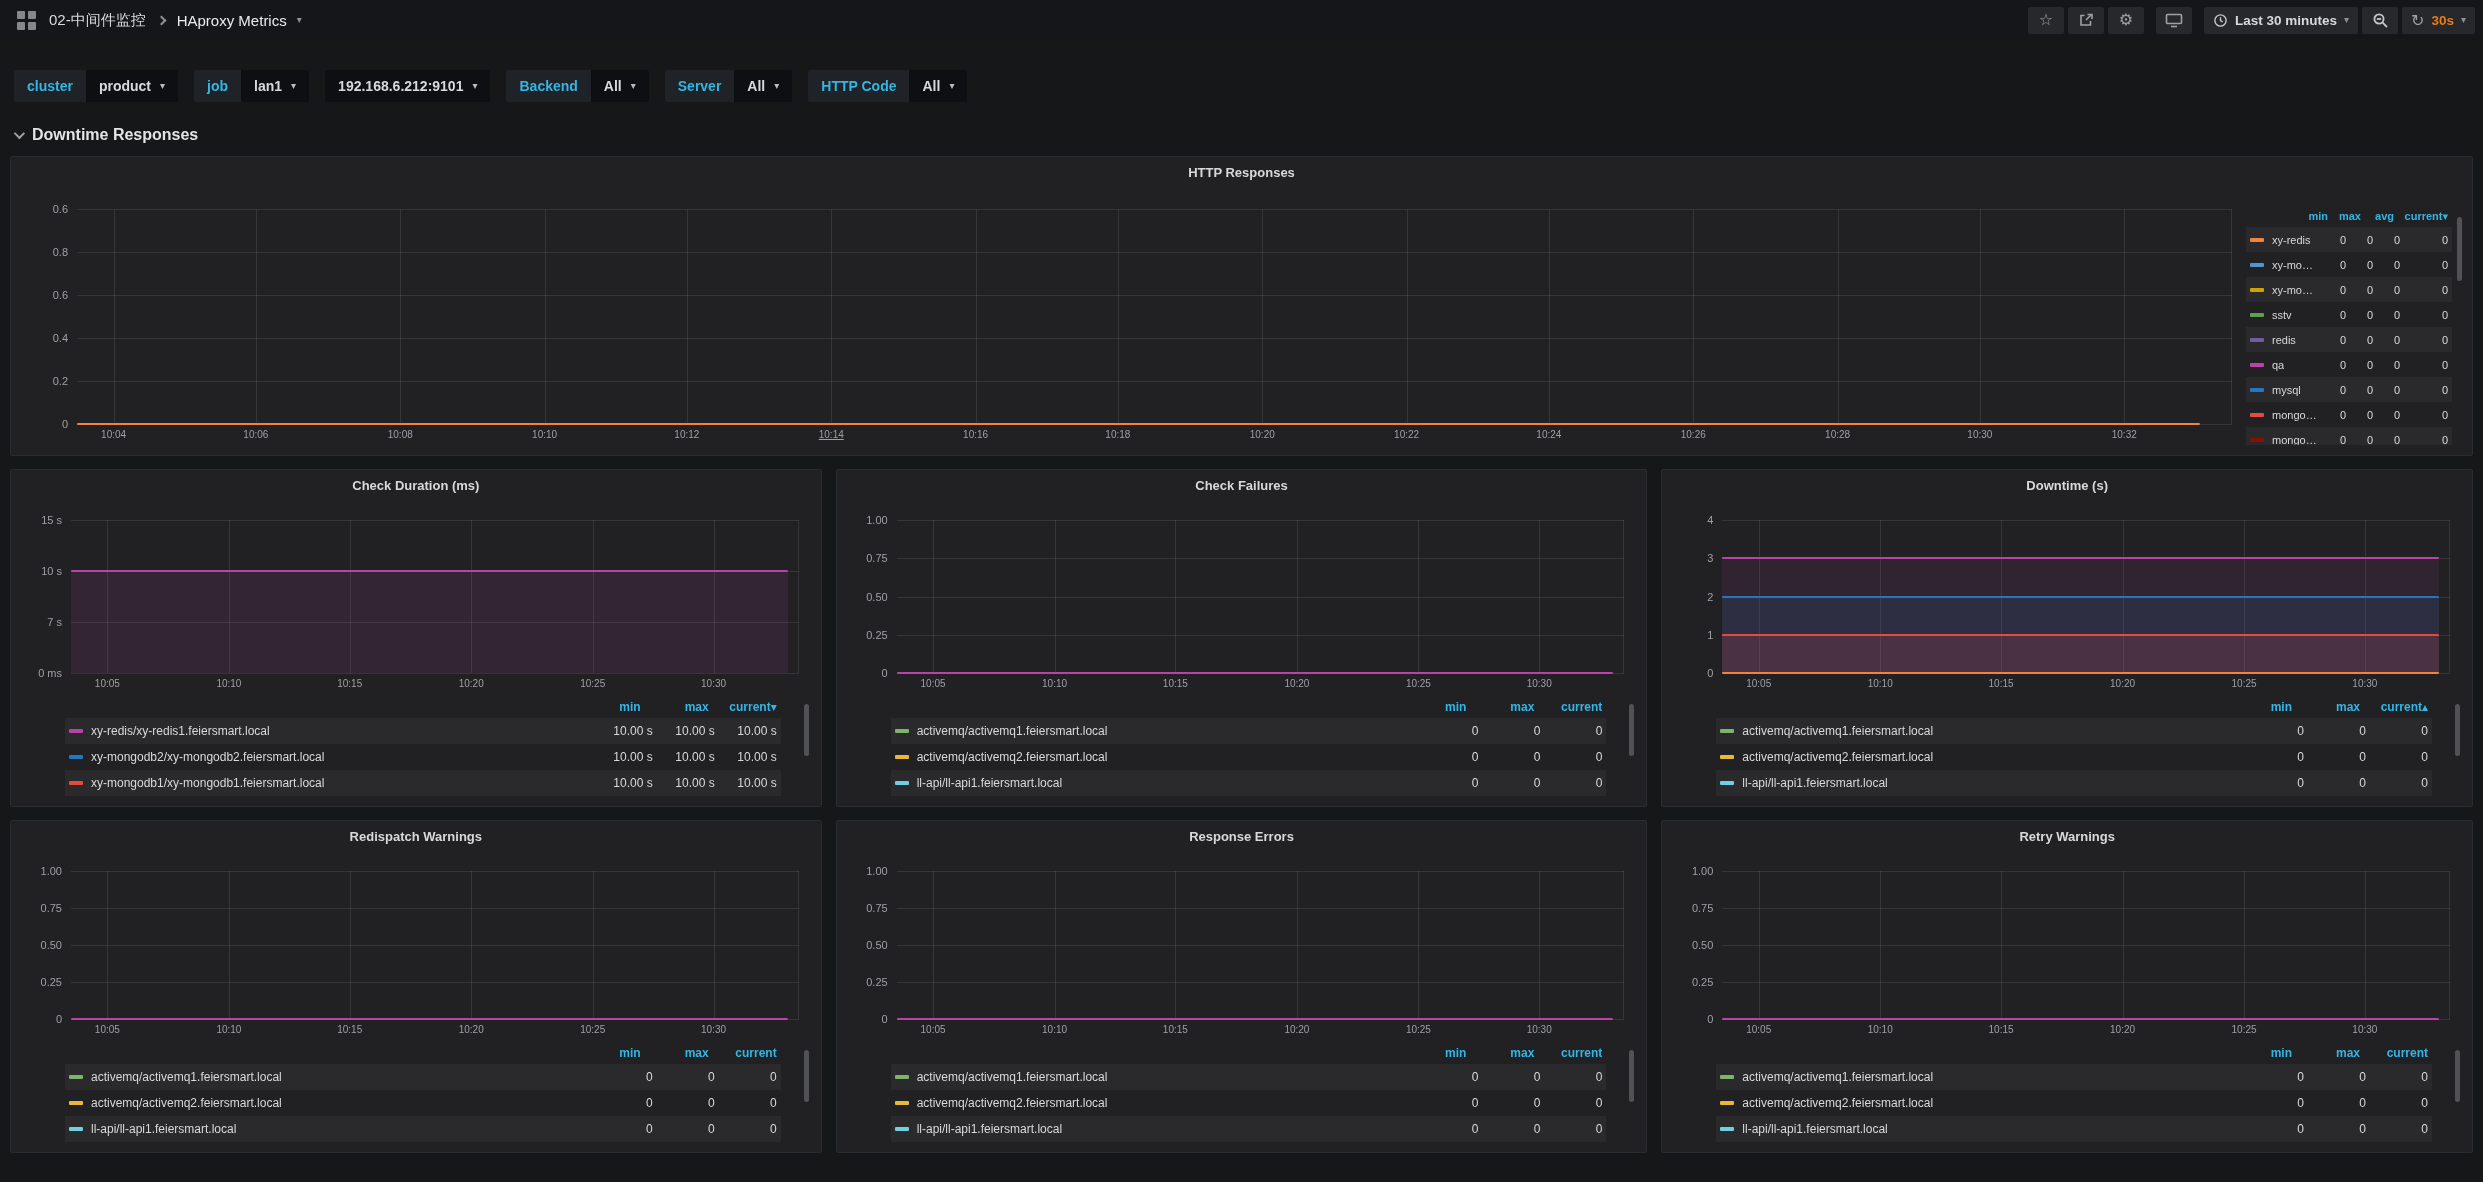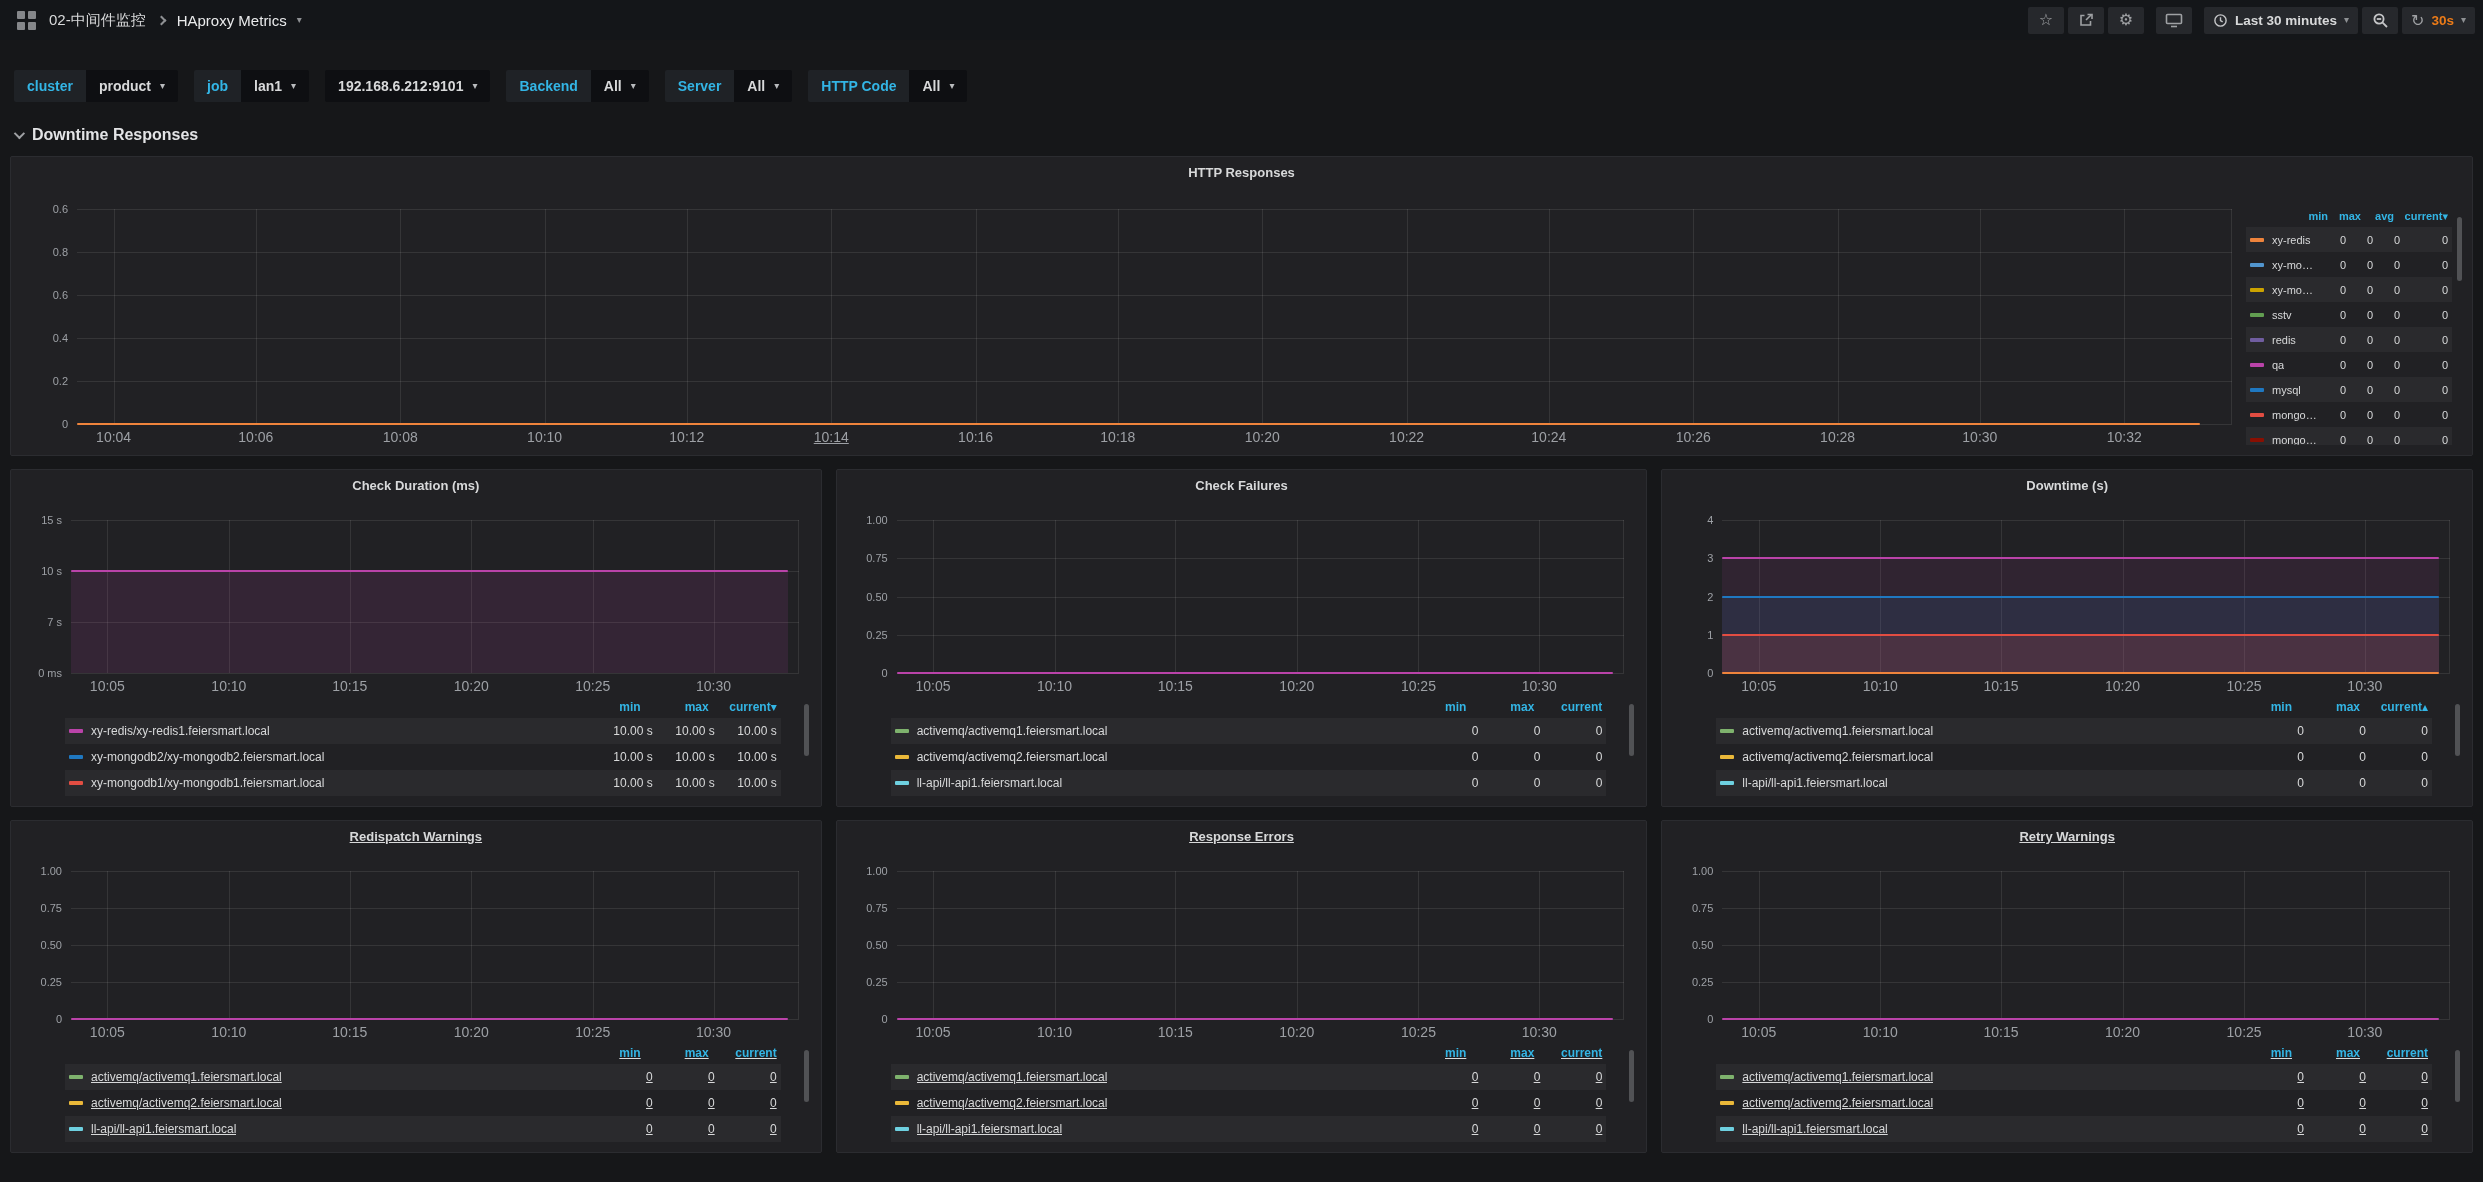--- a/index.html
+++ b/index.html
@@ -41,32 +41,32 @@
   .row-title { font-size:16px; font-weight:700; color:#e3e4e6; }
 
   
   .dash { padding:0 10px; }
   .prow { margin-bottom:13px; }
   .cols { display:flex; gap:14px; }
   .cols .panel { flex:1; }
   .panel { background:#212124; border:1px solid #2b2c30; border-radius:2px; padding:8px 10px; display:flex; flex-direction:column; }
   .panel-big { height:300px; }
   .row-mid .panel { height:338px; }
-  .row-bot .panel { height:333px;text-decoration:underline; }
+  .row-bot .panel { height:333px; }
   .panel-title { text-align:center; font-size:13px; font-weight:600; color:#d8d9da; height:18px; cursor:pointer; flex:none; }
   .panel-body { flex:1; display:flex; min-height:0; }
   .panel-small .panel-body { min-height:0; }
   .chart-zone { flex:1; display:flex; flex-direction:column; padding:26px 12px 0 56px; min-width:0; }
   .panel-small .chart-zone { padding:24px 12px 0 50px; }
   .plot { flex:1; position:relative; cursor:crosshair; }
   .grid-h { position:absolute; left:0; right:0; height:1px; background:rgba(255,255,255,0.09); }
   .grid-v { position:absolute; top:0; bottom:0; width:1px; background:rgba(255,255,255,0.09); }
   .ylabel { position:absolute; right:calc(100% + 9px); transform:translateY(-50%); font-size:11px; color:#9da0a5; white-space:nowrap; }
   .xlabels { height:20px; position:relative; margin-top:3px; flex:none; }
-  .xlabel { position:absolute; top:2px; transform:translateX(-50%); font-size:14px; color:#9da0a5; white-space:nowrap; }
+  .xlabel { position:absolute; top:2px; transform:translateX(-50%); font-size:10px; color:#9da0a5; white-space:nowrap; }
   .series-line { position:absolute; left:0; height:2px; z-index:3; border-radius:1px; }
   .series-fill { position:absolute; left:0; bottom:0; z-index:1; }
 
   
   .legend { position:relative; font-size:12px; }
   .legend-header { display:flex; align-items:center; height:22px; padding:0 4px;gap:6px; }
   .lg-h { color:#33b5e5; font-weight:700; cursor:pointer; }
   .legend-row { display:flex; align-items:center; height:26px; padding:0 4px; }
   .zebra { background:rgba(255,255,255,0.045); }
   .lg-name { flex:1; display:flex; align-items:center; gap:8px; min-width:0; }

